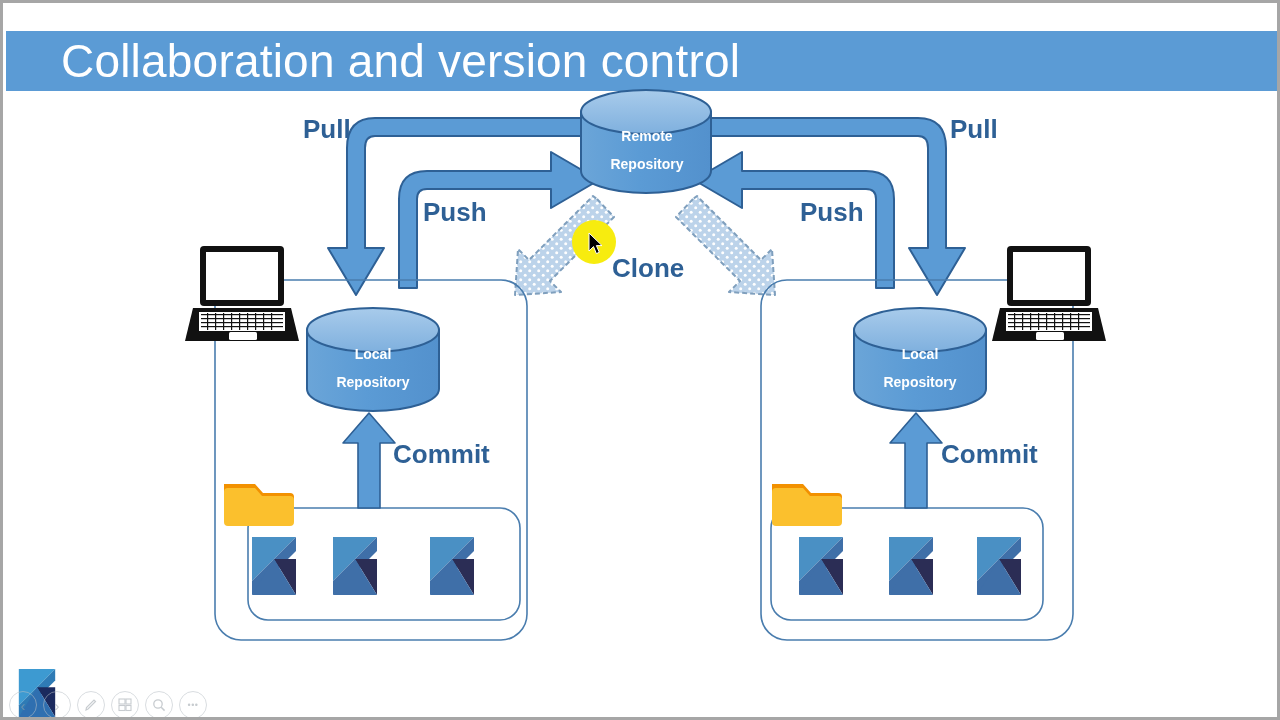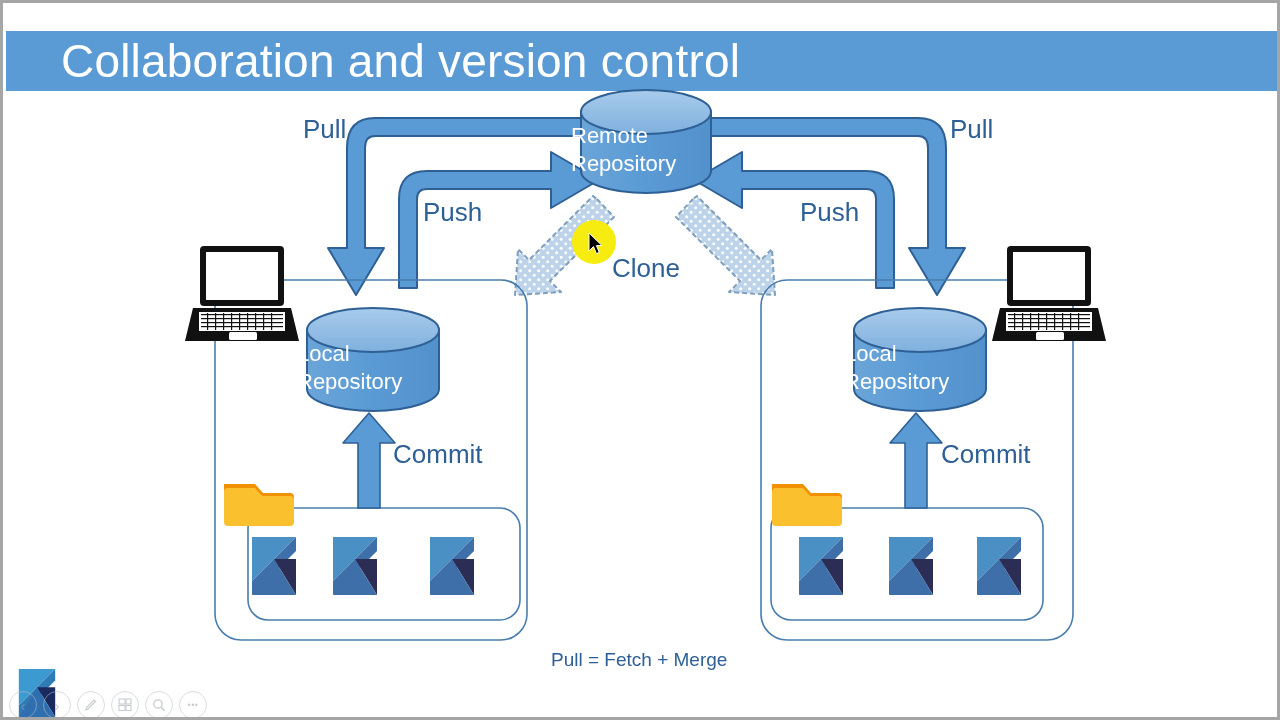--- a/index.html
+++ b/index.html
@@ -56,43 +56,43 @@
     left:0;top:0;
     width:1280px;height:720px;
   }
 
   
   .lbl{
     position:absolute;
     color:#2e6095;
     font-size:26px;
     white-space:nowrap;
-    font-weight:400;
+    font-weight:700;
   }
   .lbl-pull-left{left:300px;top:111px;}
   .lbl-pull-right{left:947px;top:111px;}
   .lbl-push-left{left:420px;top:194px;}
   .lbl-push-right{left:797px;top:194px;}
   .lbl-clone{left:609px;top:234px;margin-top:16px;}
   .lbl-commit-left{left:390px;top:436px;}
   .lbl-commit-right{left:938px;top:436px;}
   .lbl-footnote{
     left:548px;top:646px;
     font-size:19px;
     color:#2e6095;
   }
 
   .cyl-label{
     position:absolute;
     color:#ffffff;
-    font-size:22px;
+    font-size:14px;
     line-height:28px;
-    text-align:left;
+    text-align:center;
     white-space:nowrap;
-    font-weight:400;
+    font-weight:700;
   }
   .cyl-remote{left:568px;top:119px;width:152px;}
   .cyl-local-l{left:294px;top:337px;width:152px;}
   .cyl-local-r{left:841px;top:337px;width:152px;}
 
   
   .click-glow{
     position:absolute;
     left:569px;top:217px;
     width:44px;height:44px;
@@ -336,21 +336,20 @@
       <div>Repository</div>
     </div>
 
     <div class="lbl lbl-pull-left">Pull</div>
     <div class="lbl lbl-pull-right">Pull</div>
     <div class="lbl lbl-push-left">Push</div>
     <div class="lbl lbl-push-right">Push</div>
     <div class="lbl lbl-clone">Clone</div>
     <div class="lbl lbl-commit-left">Commit</div>
     <div class="lbl lbl-commit-right">Commit</div>
-    <div class="lbl lbl-footnote">Pull = Fetch + Merge</div>
 
     <div class="click-glow"></div>
     <svg class="cursor" viewBox="0 0 16 24">
       <path d="M 1,1 L 1,19 L 5.5,14.6 L 8.4,21.6 L 11.3,20.3 L 8.4,13.6 L 14,13.6 Z" fill="#000000" stroke="#ffffff" stroke-width="1"></path>
     </svg>
 
     <svg class="logo-mark" viewBox="0 0 44 58">
       <path d="M 0,0 L 44,0 L 0,44 Z" fill="#3d9ad1"></path>
       <path d="M 44,0 L 44,14 L 0,58 L 0,44 Z" fill="#2f7bb5"></path>
       <path d="M 22,22 L 44,22 L 44,58 Z" fill="#1b2a5e"></path>

